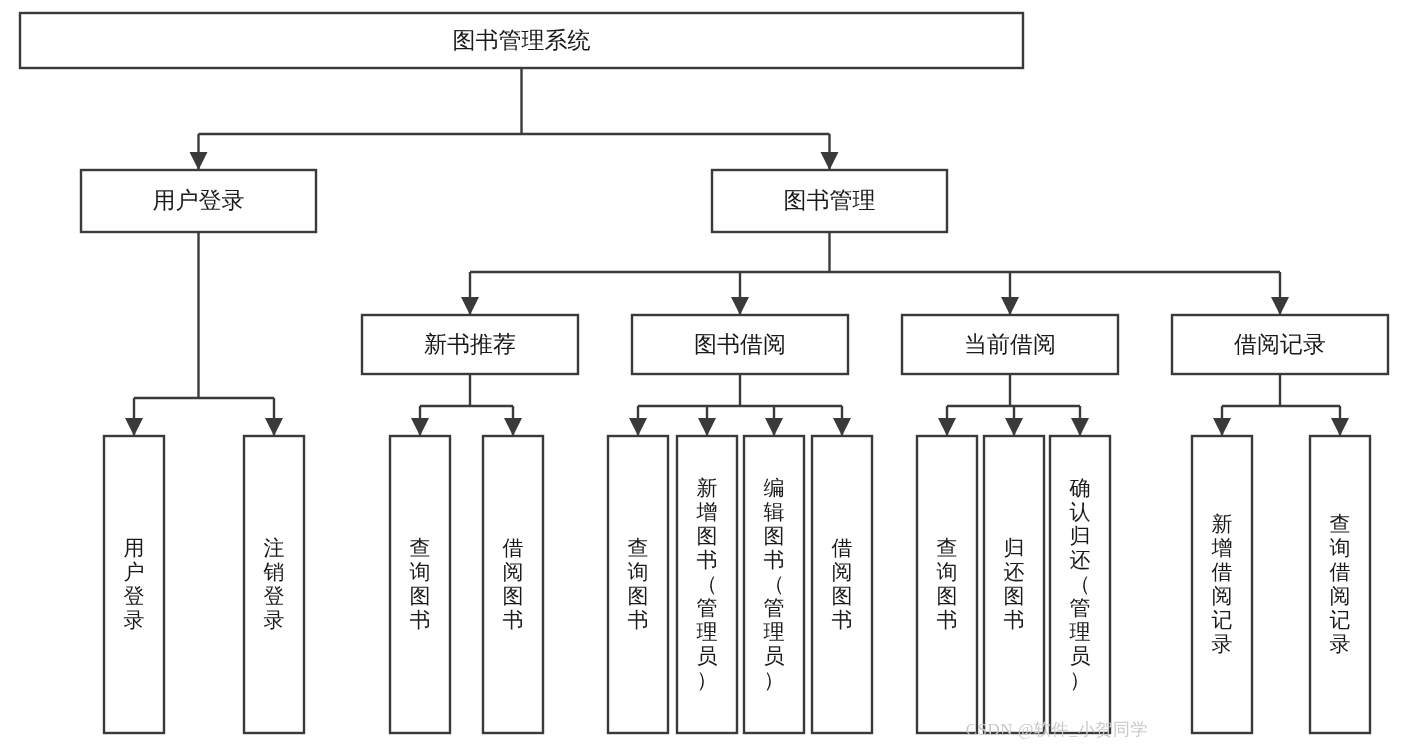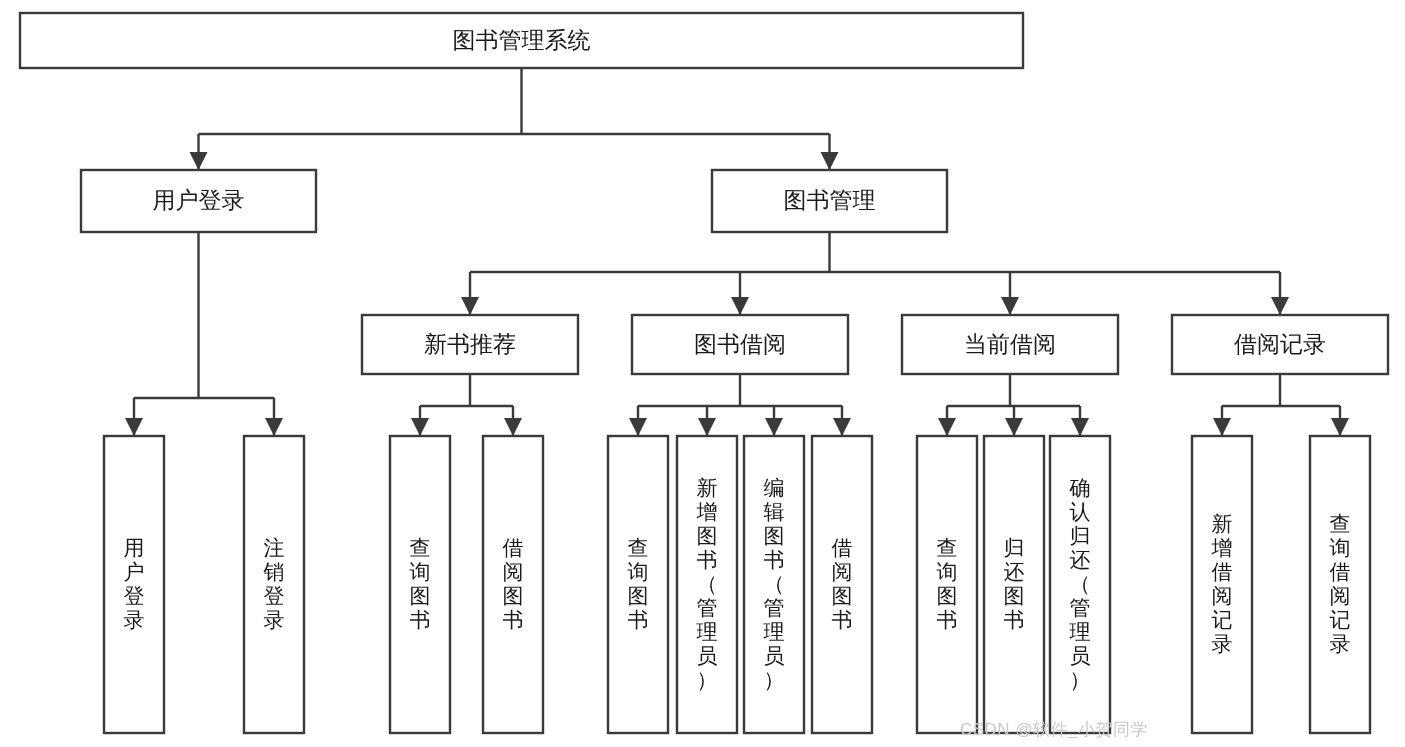--- a/index.html
+++ b/index.html
@@ -22,21 +22,21 @@
   .label-h{font-size:23px;}
   .label-v{font-size:21px;}
   .watermark{
     position:absolute;
     right:8px;bottom:6px;
     font-size:17px;
     color:#c9c9c9;
     letter-spacing:0.5px;
     white-space:nowrap;
     pointer-events:none;
-    font-family:Liberation Sans, sans-serif;
+    font-family:Liberation Serif, serif;
   }
 </style>
 </head>
 <body>
 
 <div id="diagram-root">
 
   <svg id="tree-canvas" viewBox="0 0 1405 747" xmlns="http://www.w3.org/2000/svg">
     <g id="connector-layer">
         <line x1="521.5" y1="68" x2="521.5" y2="134" class="connector"></line>

